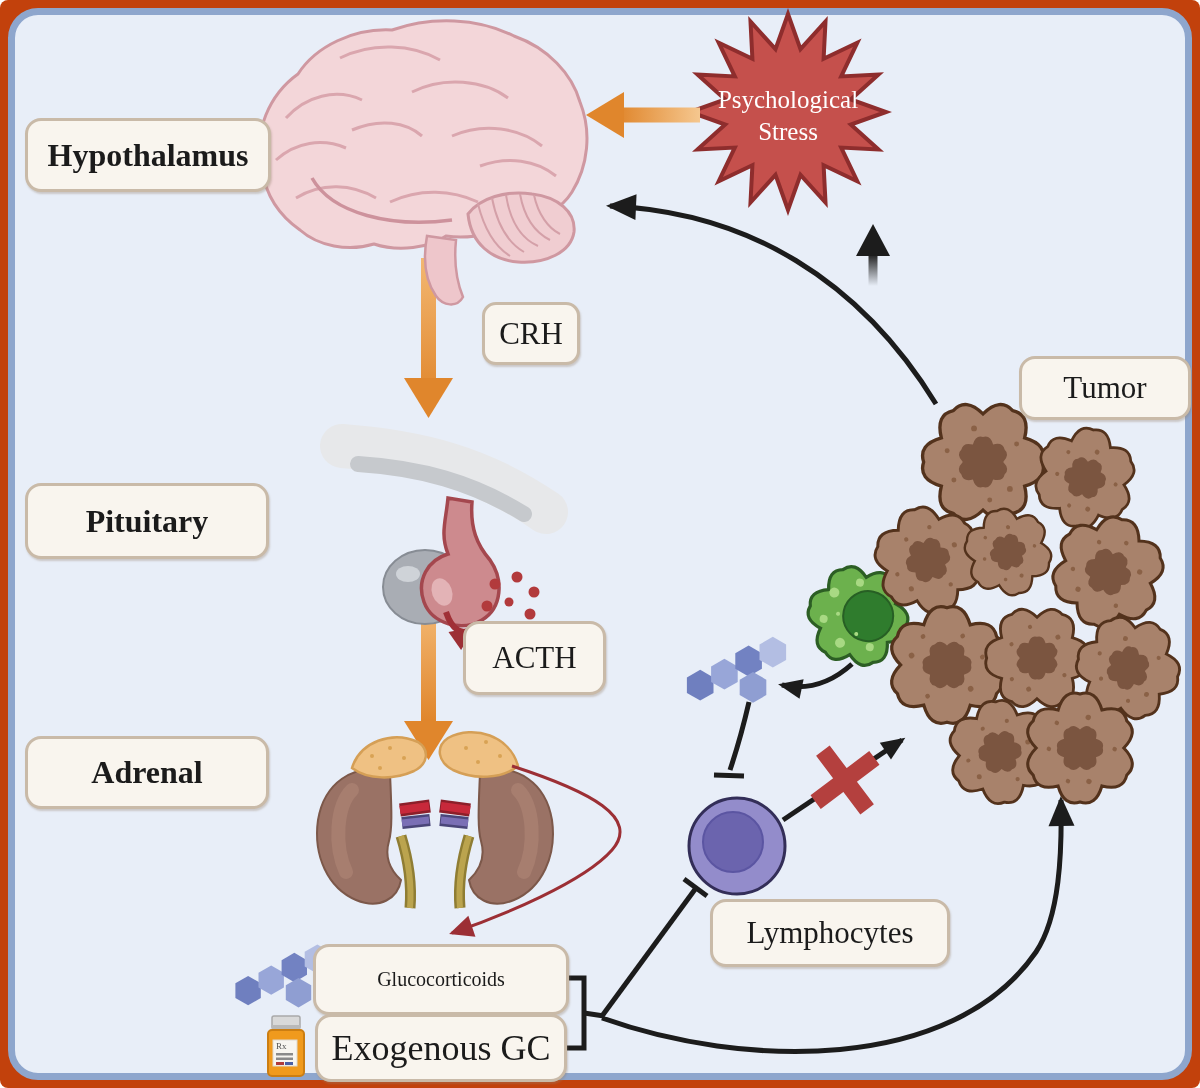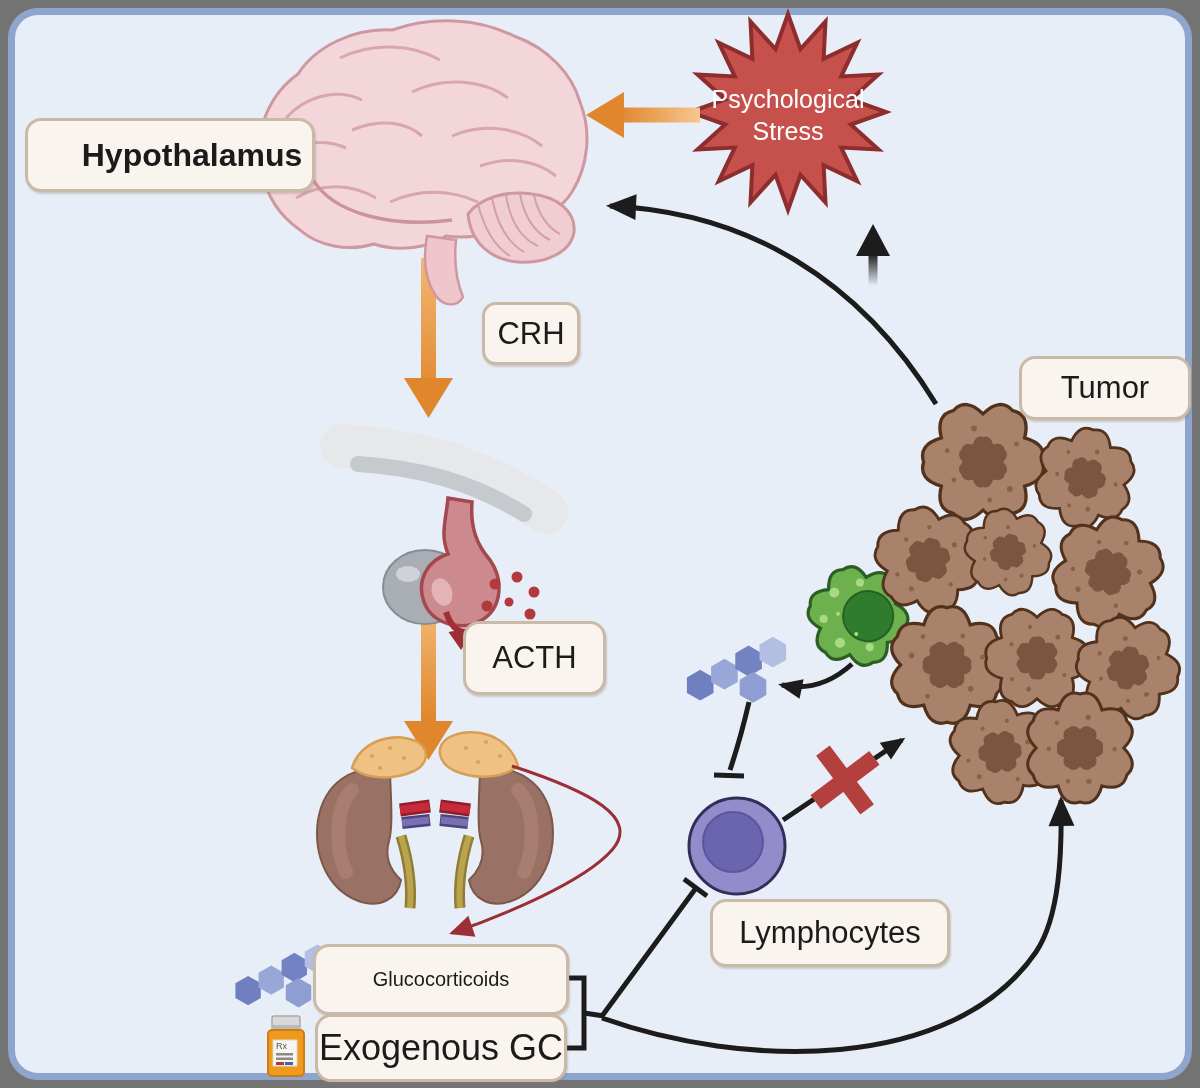--- a/index.html
+++ b/index.html
@@ -1,24 +1,24 @@
 <!DOCTYPE html>
 <html><head>
 <meta charset="utf-8">
 <style>
   html,body{margin:0;padding:0;background:#ffffff;}
-  .stage{position:relative;width:1200px;height:1088px;background:#737373;overflow:hidden;
-         font-family:Liberation Sans, sans-serif;}
+  .stage{position:relative;width:1200px;height:1088px;background:#c2410c;overflow:hidden;
+         font-family:Liberation Serif, serif;border-radius:8px;}
   .panel{position:absolute;left:8px;top:8px;right:8px;bottom:8px;background:#e8eef8;
          border:7px solid #8ea6cd;border-radius:30px;}
   svg.art{position:absolute;left:0;top:0;z-index:1;}
   .label{position:absolute;z-index:2;display:flex;align-items:center;justify-content:center;
          background:#f9f5ee;border:3px solid #c9baa8;border-radius:16px;color:#1b1b1b;
          font-size:31px;white-space:nowrap;box-shadow:1px 2px 2px rgba(150,130,110,0.35);}
-  .label.bold{font-weight:bold;font-size:32px;padding-left:44px;}
+  .label.bold{font-weight:bold;font-size:32px;}
   .startext{fill:#ffffff;font-size:25px;text-anchor:middle;}
   .blackline{fill:none;stroke:#1c1c1c;stroke-width:5;}
   .gyri{fill:none;stroke:#daa6ae;stroke-width:3;}
 </style>
 </head>
 <body>
 
 <div class="stage">
   <div class="panel"></div>
 
@@ -240,19 +240,21 @@
       <circle cx="737" cy="846" r="48" fill="#938ccb" stroke="#332e58" stroke-width="3"></circle>
       <circle cx="733" cy="842" r="30" fill="#6b64ae" stroke="#5b55a2" stroke-width="2"></circle>
     </g>
     <path d="M 783,820 L 902,740" stroke="#1c1c1c" stroke-width="5" fill="none" marker-end="url(#abs)"></path>
     <g transform="translate(845,780) rotate(8)">
       <path d="M-26,-26 L26,26 M26,-26 L-26,26" stroke="#b4403e" stroke-width="17" fill="none"></path>
     </g>
   </svg>
 
   <div class="label bold" style="left:25px;top:118px;width:240px;height:68px">Hypothalamus</div>
+  <div class="label bold" style="left:25px;top:483px;width:238px;height:70px">Pituitary</div>
+  <div class="label bold" style="left:25px;top:736px;width:238px;height:67px">Adrenal</div>
   <div class="label" style="left:463px;top:621px;width:137px;height:68px">ACTH</div>
   <div class="label" style="left:482px;top:302px;width:92px;height:57px;border-radius:14px">CRH</div>
   <div class="label" style="left:1019px;top:356px;width:166px;height:58px">Tumor</div>
   <div class="label" style="left:710px;top:899px;width:234px;height:62px">Lymphocytes</div>
   <div class="label" style="left:313px;top:944px;width:250px;height:65px;font-size:20px">Glucocorticoids</div>
   <div class="label" style="left:315px;top:1014px;width:246px;height:62px;font-size:36px">Exogenous GC</div>
 </div>
 
 </body></html>

